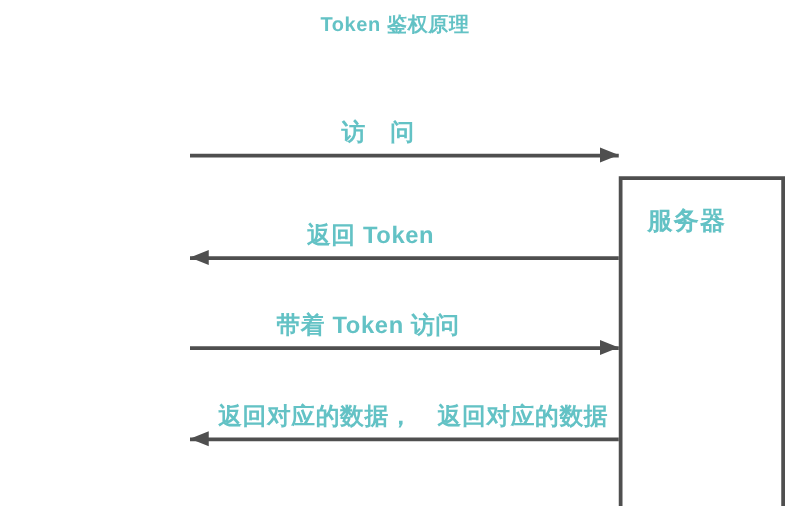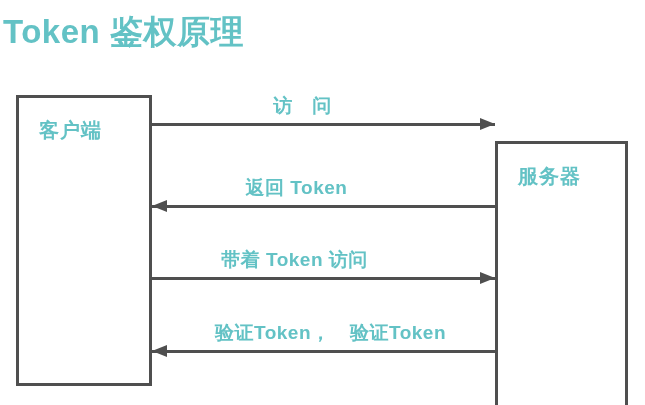--- a/index.html
+++ b/index.html
@@ -15,23 +15,23 @@
     position: relative;
     overflow: hidden;
   }
   .stage {
     position: absolute; left: 0; top: 0;
     width: 645px; height: 405px;
     background: #ffffff;
   }
   .title {
     position: absolute;
-    left: 3px; top: 10px; width: 600px;
-    text-align: left;
-    font-size: 33px; font-weight: bold;
+    left: 16px; top: 10px; width: 600px;
+    text-align: center;
+    font-size: 16px; font-weight: bold;
     letter-spacing: 0.5px;
     color: var(--accent);
   }
   .node {
     position: absolute;
     top: 95px; height: 291px;
     border: 3px solid var(--line);
     background: #ffffff;
   }
   .node.client { left: 16px; width: 136px; }
@@ -95,23 +95,20 @@
     z-index: 5;
   }
 </style>
 </head>
 <body>
 
 <div class="stage">
 
   <div class="title">Token 鉴权原理</div>
 
-  <div class="node client">
-    <span class="node-label">客户端</span>
-  </div>
 
   <div class="node server">
     <span class="node-label">服务器</span>
   </div>
 
   <div class="arrow a1 dir-right">
     <div class="arrow-label">访　问</div>
     <div class="arrow-line"></div>
     <div class="arrow-head"></div>
   </div>
@@ -122,19 +119,19 @@
     <div class="arrow-head"></div>
   </div>
 
   <div class="arrow a3 dir-right">
     <div class="arrow-label">带着 Token 访问</div>
     <div class="arrow-line"></div>
     <div class="arrow-head"></div>
   </div>
 
   <div class="arrow a4 dir-left">
-    <div class="arrow-label">验证Token，　验证Token</div>
+    <div class="arrow-label">返回对应的数据，　返回对应的数据</div>
     <div class="arrow-line"></div>
     <div class="arrow-head"></div>
   </div>
 
 
 </div>
 
 </body></html>

